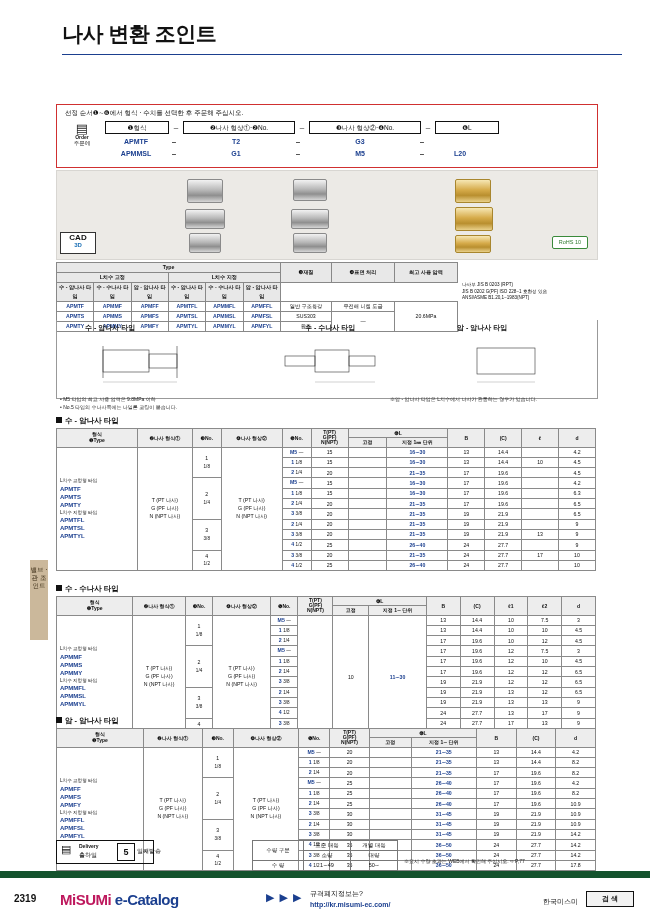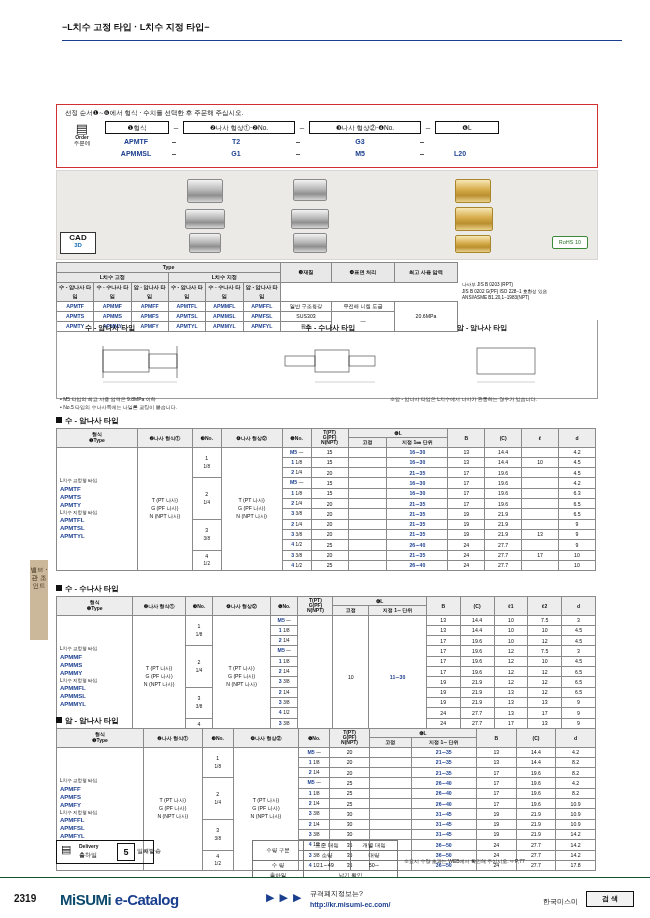--- a/index.html
+++ b/index.html
@@ -54,38 +54,38 @@
   
   .lefttab{position:absolute;left:30px;top:560px;width:18px;height:80px;background:#cbb89b;border:1px solid #a89madd;}
   .lefttab span{display:block;font-size:6.5px;text-align:center;color:#3a2b14;line-height:1.25;padding-top:6px;}
   
   .delivery{position:absolute;left:56px;top:840px;width:540px;height:40px;}
   .delbox{position:absolute;left:0;top:0;width:96px;height:22px;border:1px solid #111;font-size:6px;}
   .delnum{position:absolute;left:60px;top:2px;width:16px;height:16px;border:1px solid #111;font-size:9px;font-weight:bold;text-align:center;line-height:16px;background:#fff;}
   .deltbl{position:absolute;left:196px;top:0;font-size:5.5px;border-collapse:collapse;}
   .deltbl td{border:.5px solid #777;height:9px;line-height:9px;text-align:center;padding:0 2px;}
   
-  .footer{position:absolute;left:0;bottom:0;width:650px;height:40px;background:#fff;border-top:1px solid #14532d;}
+  .footer{position:absolute;left:0;bottom:0;width:650px;height:40px;background:#fff;border-top:7px solid #14532d;}
   .pageno{position:absolute;left:14px;bottom:14px;font-size:10px;font-weight:bold;color:#111;}
   .brand{position:absolute;left:60px;bottom:10px;font-size:15px;font-weight:bold;color:#1b3f8f;letter-spacing:-.5px;}
-  .brand .red{color:#0c4a6e;}
+  .brand .red{color:#be185d;}
   .arrows{position:absolute;left:266px;bottom:14px;color:#1b3f8f;font-size:11px;letter-spacing:1px;}
   .urlbox{position:absolute;left:310px;bottom:8px;font-size:7px;color:#111;line-height:1.5;}
   .urlbox .b{color:#1b3f8f;font-weight:bold;}
   .searchbtn{position:absolute;right:16px;bottom:11px;width:46px;height:14px;border:1px solid #111;background:#f2f2f2;font-size:7px;text-align:center;line-height:14px;font-weight:bold;}
   .msbox{position:absolute;right:72px;bottom:11px;font-size:7px;}
   .smallnote{position:absolute;font-size:5px;color:#222;}
 </style>
 </head>
 <body>
 
 <div class="page">
 
   <div class="hdr">
-    <div class="sub">−L치수 고정 타입 · L치수 지정 타입−</div>
+    <div class="kor">나사 변환 조인트</div>
     <hr>
   </div>
 
   <div class="orderbox">
     <div class="note">선정 순서❶∼❻에서 형식 · 수치를 선택한 후 주문해 주십시오.</div>
     <div class="ord-icon">
       <div class="tr">▤</div>
       <div style="font-size:5px;font-weight:bold;">Order</div>
       <div style="font-size:5.5px;">주문에</div>
     </div>

